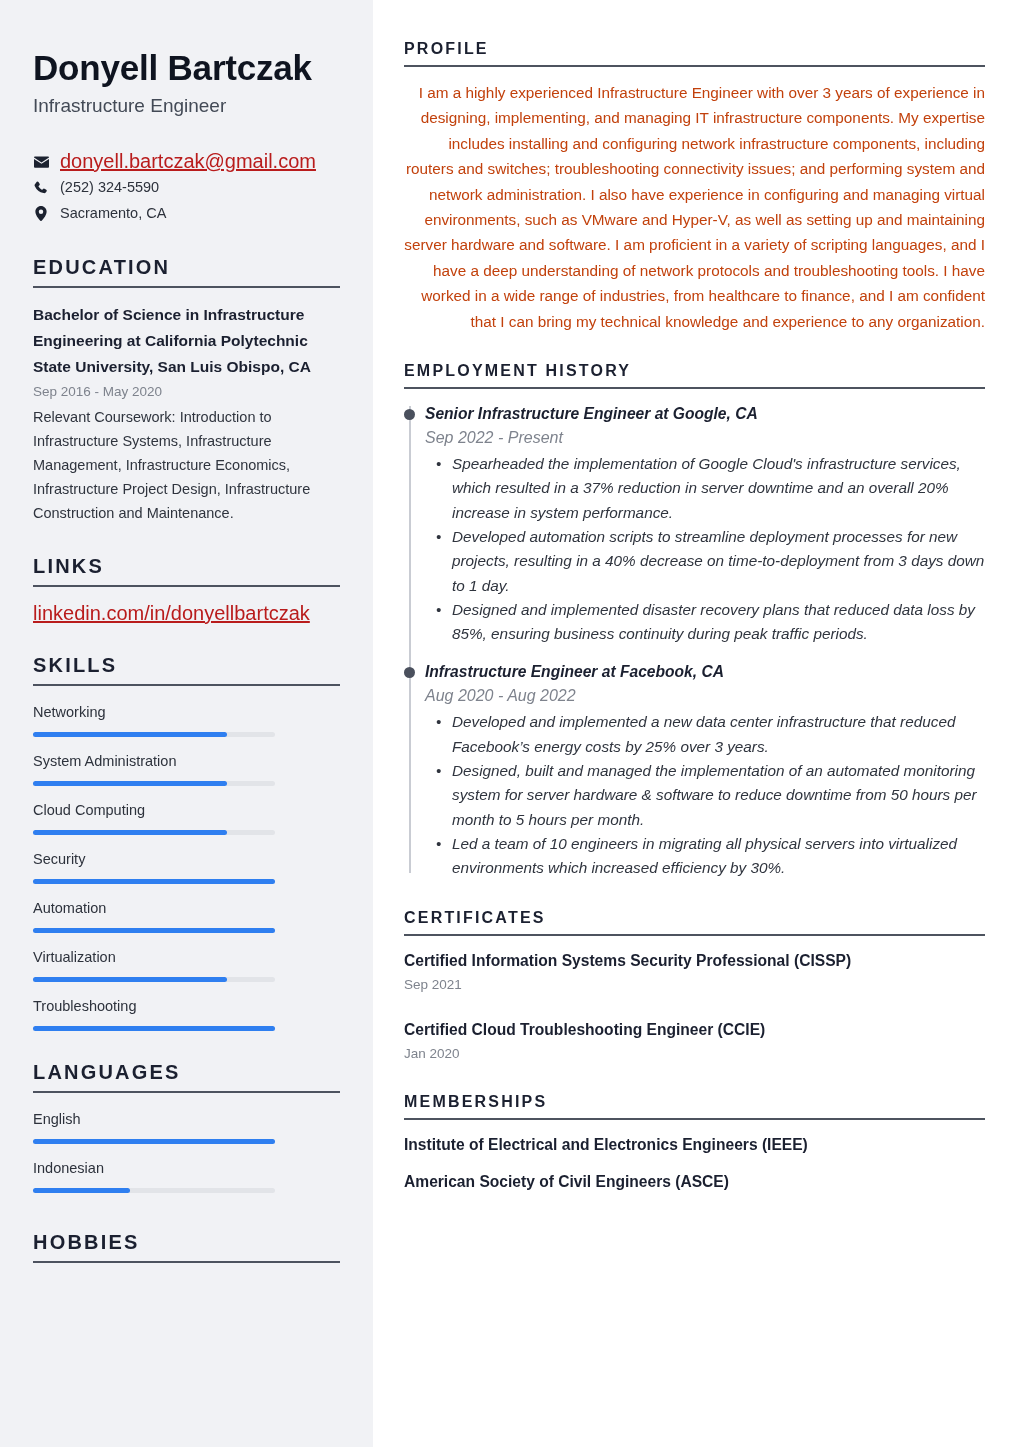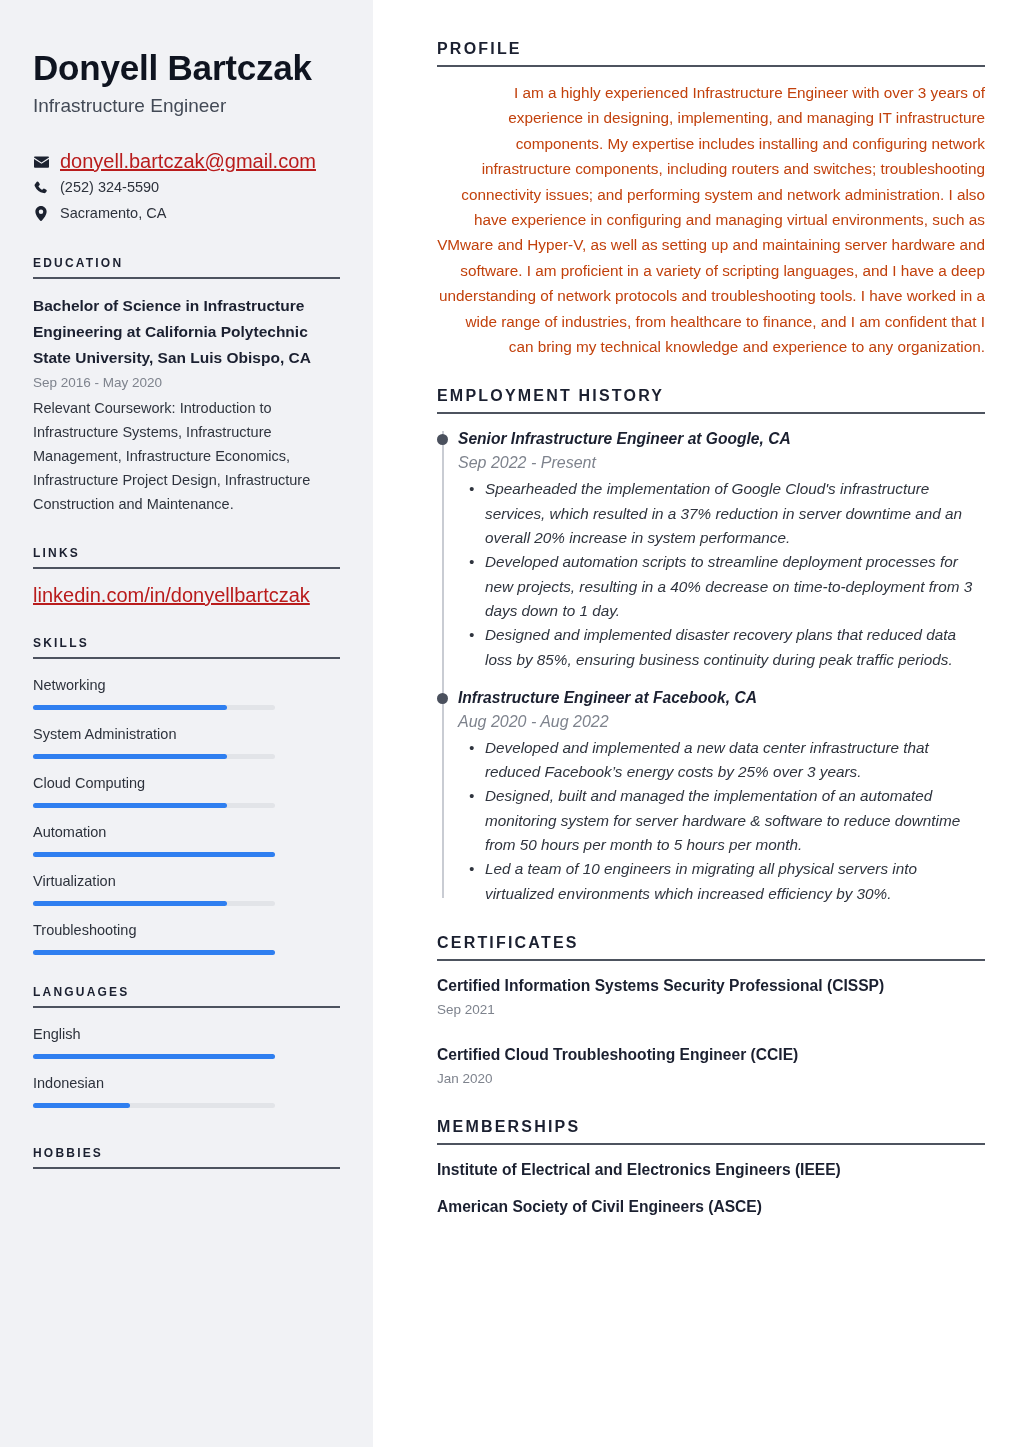--- a/index.html
+++ b/index.html
@@ -16,21 +16,20 @@
     overflow: hidden;
   }
 
   .resume {
     position: relative;
     width: 1024px;
     height: 1447px;
     display: flex;
     align-items: stretch;
     background: #ffffff;
-    gap: 33px;
   }
 
   
   .sidebar {
     width: 373px;
     flex: 0 0 373px;
     background: #f1f2f5;
     padding: 46px 33px 0 33px;
     overflow: hidden;
   }
@@ -84,21 +83,21 @@
     color: #b91c1c;
     text-decoration: underline;
     font-size: 20px;
     line-height: 21px;
     word-break: break-all;
   }
 
   .side-section { margin-top: 30px; }
 
   .sec-head {
-    font-size: 12px;
+    font-size: 20px;
     font-weight: bold;
     letter-spacing: 2.2px;
     color: #1b2030;
     padding-bottom: 7px;
   }
 
   .sec-rule {
     height: 2px;
     background: #4d535f;
     width: 100%;
@@ -353,20 +352,26 @@
           <div class="meter-item">
             <div class="meter-label">System Administration</div>
             <div class="meter-track">
               <div class="meter-fill" style="width: 80%;"></div>
             </div>
           </div>
           <div class="meter-item">
             <div class="meter-label">Cloud Computing</div>
             <div class="meter-track">
               <div class="meter-fill" style="width: 80%;"></div>
+            </div>
+          </div>
+          <div class="meter-item">
+            <div class="meter-label">Security</div>
+            <div class="meter-track">
+              <div class="meter-fill" style="width: 100%;"></div>
             </div>
           </div>
           <div class="meter-item">
             <div class="meter-label">Automation</div>
             <div class="meter-track">
               <div class="meter-fill" style="width: 100%;"></div>
             </div>
           </div>
           <div class="meter-item">
             <div class="meter-label">Virtualization</div>

